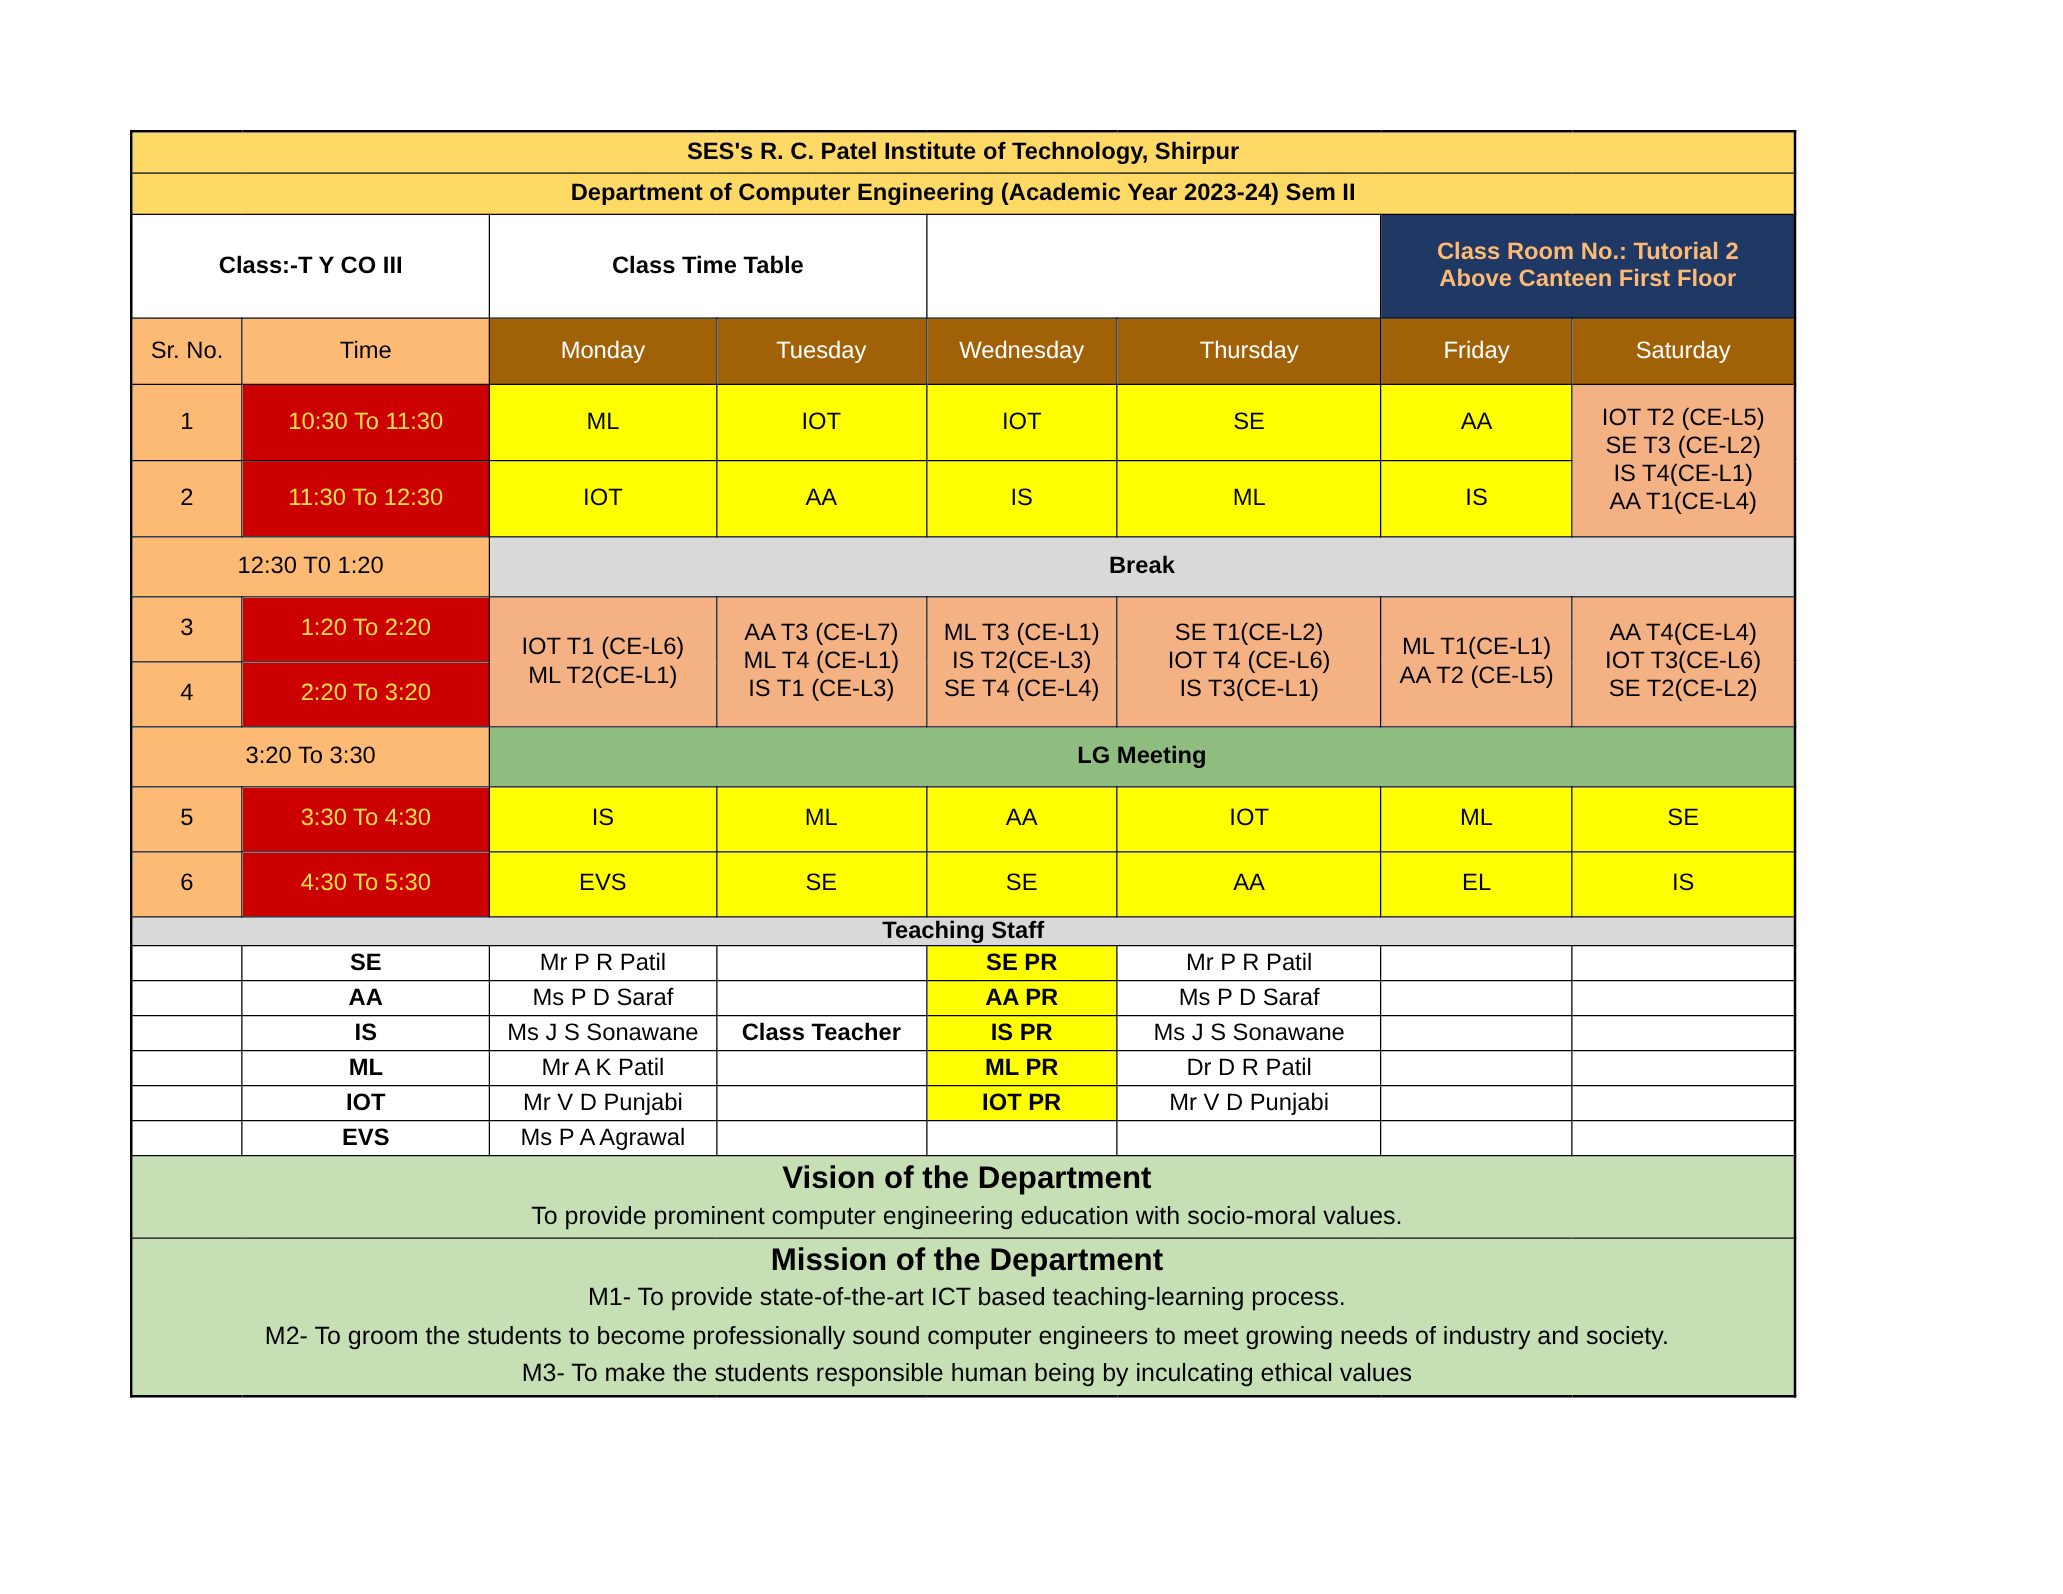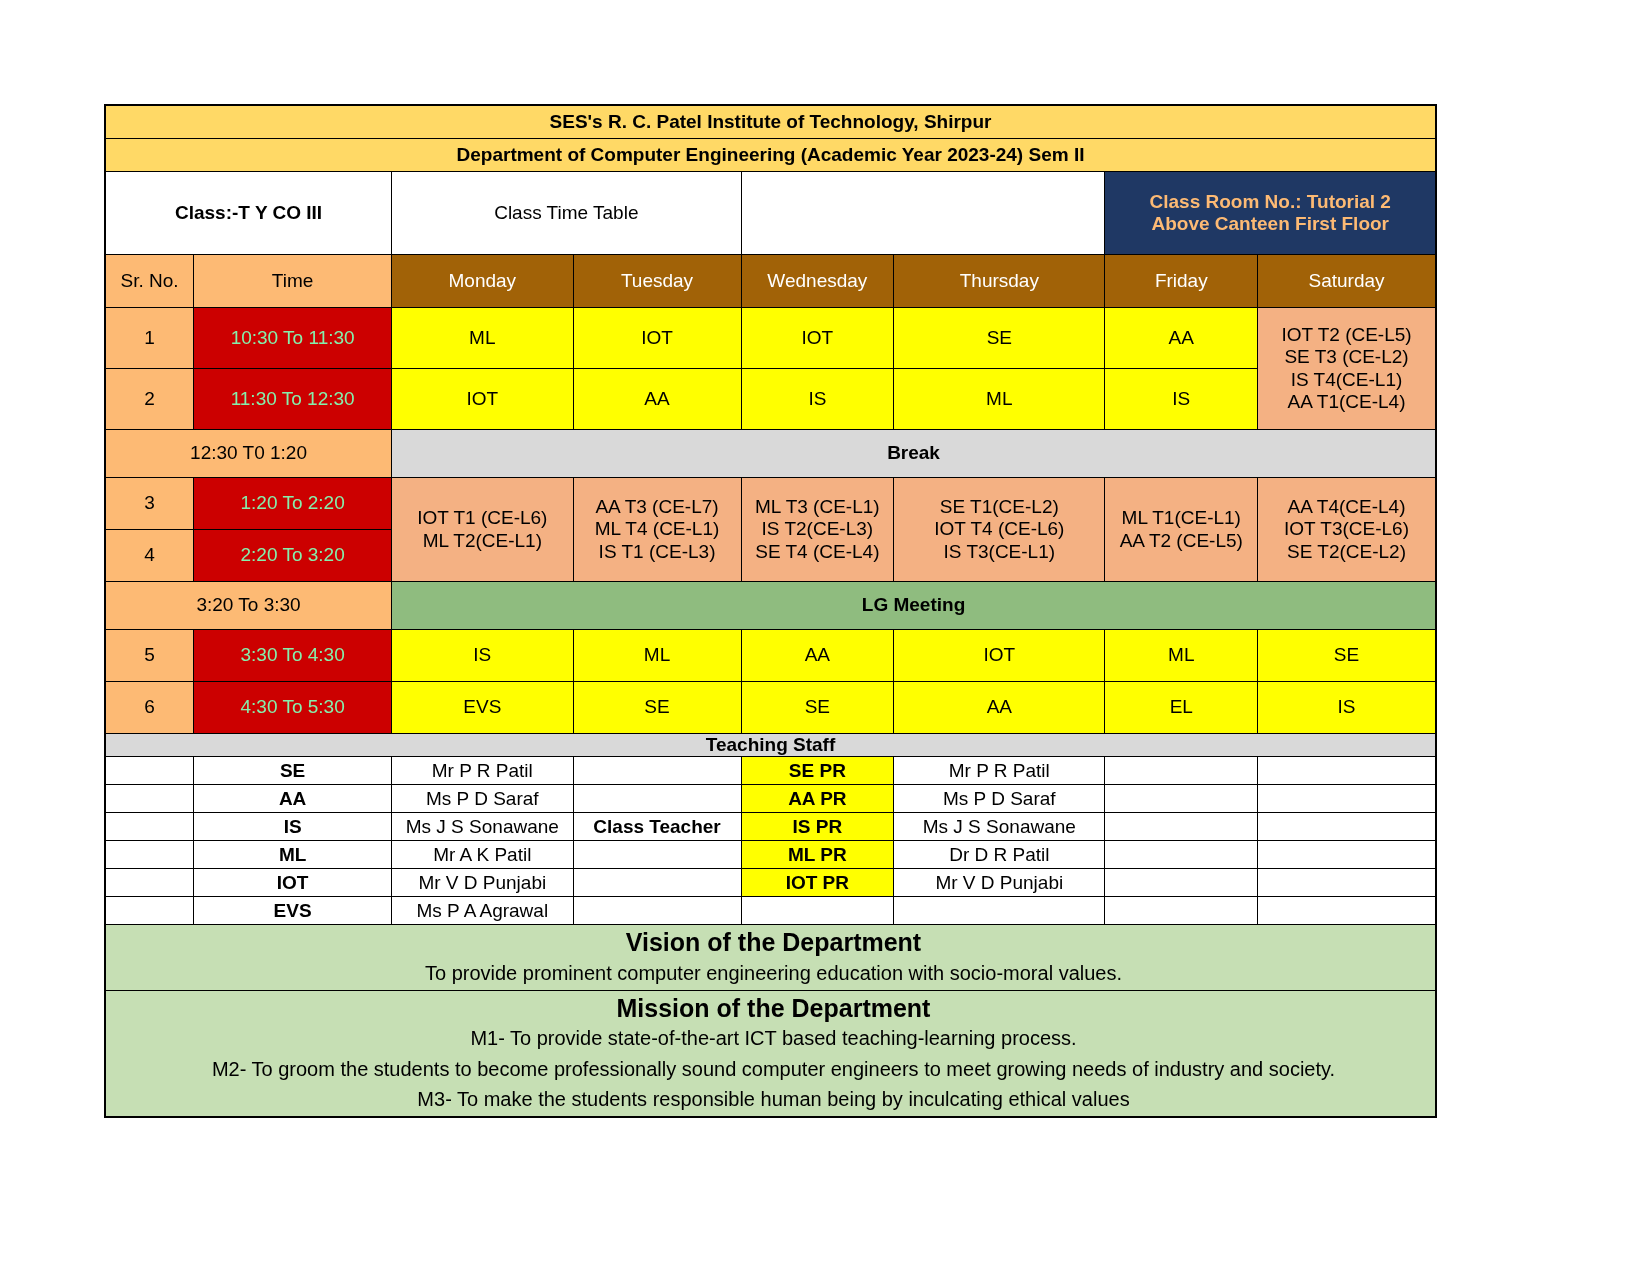--- a/index.html
+++ b/index.html
@@ -44,29 +44,29 @@
   col.c-day3  { width: 148px; }
   col.c-day4  { width: 205px; }
   col.c-fri   { width: 148px; }
   col.c-sat   { width: 173px; }
 
   
   .gold       { background: #FFD966; font-weight: bold; font-size: 21px; }
   .white      { background: #ffffff; }
   .navy       { background: #1F3864; color: #fdba74; font-weight: bold; font-size: 21px; }
   .darkred    { background: #a16207; color: #ffffff; font-size: 21px; }
-  .red        { background: #CC0000; color: #86efac; font-size: 21px; }
+  .red        { background: #CC0000; color: #fde047; font-size: 21px; }
   .peachlt    { background: #fdba74; font-weight: normal; font-size: 20px; }
   .peach      { background: #F4B183; font-size: 18px; }
   .yellow     { background: #FFFF00; font-size: 20px; }
   .gray       { background: #D9D9D9; font-weight: bold; font-size: 21px; }
   .green      { background: #8FBC7F; font-weight: bold; font-size: 21px; }
 
   .classbox   { font-weight: bold; font-size: 22px; }
-  .tthdr      { font-weight: normal; font-size: 22px; }
+  .tthdr      { font-weight: bold; font-size: 22px; }
 
   .multi { white-space: pre-line; }
 
   
   .ts td { font-size: 20px; }
   .ts-code { text-align: left; padding-left: 9px; font-weight: bold; }
   .ts-name { text-align: left; padding-left: 6px; }
   .ts-pr   { text-align: left; padding-left: 9px; font-weight: bold; background: #FFFF00; }
   .ts-ct   { text-align: center; font-weight: bold; font-size: 21px; }
 

